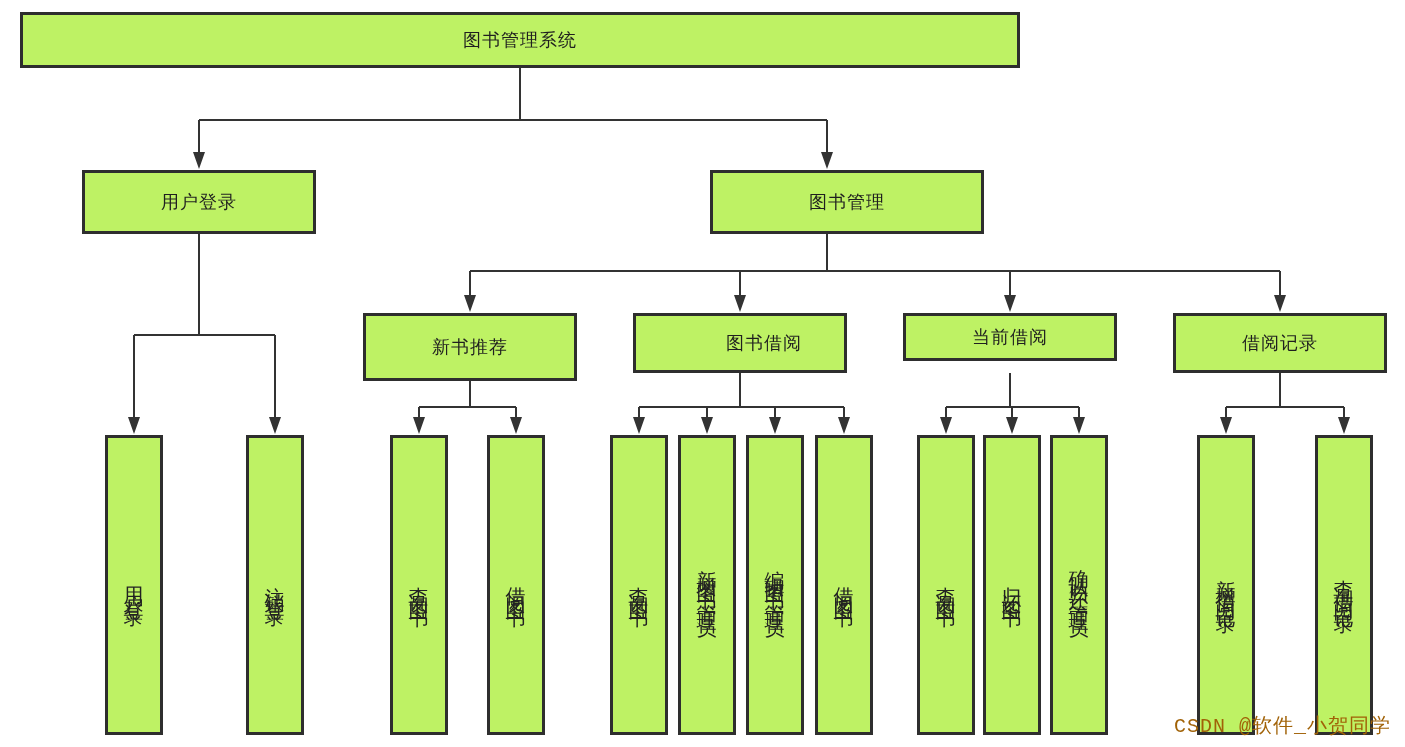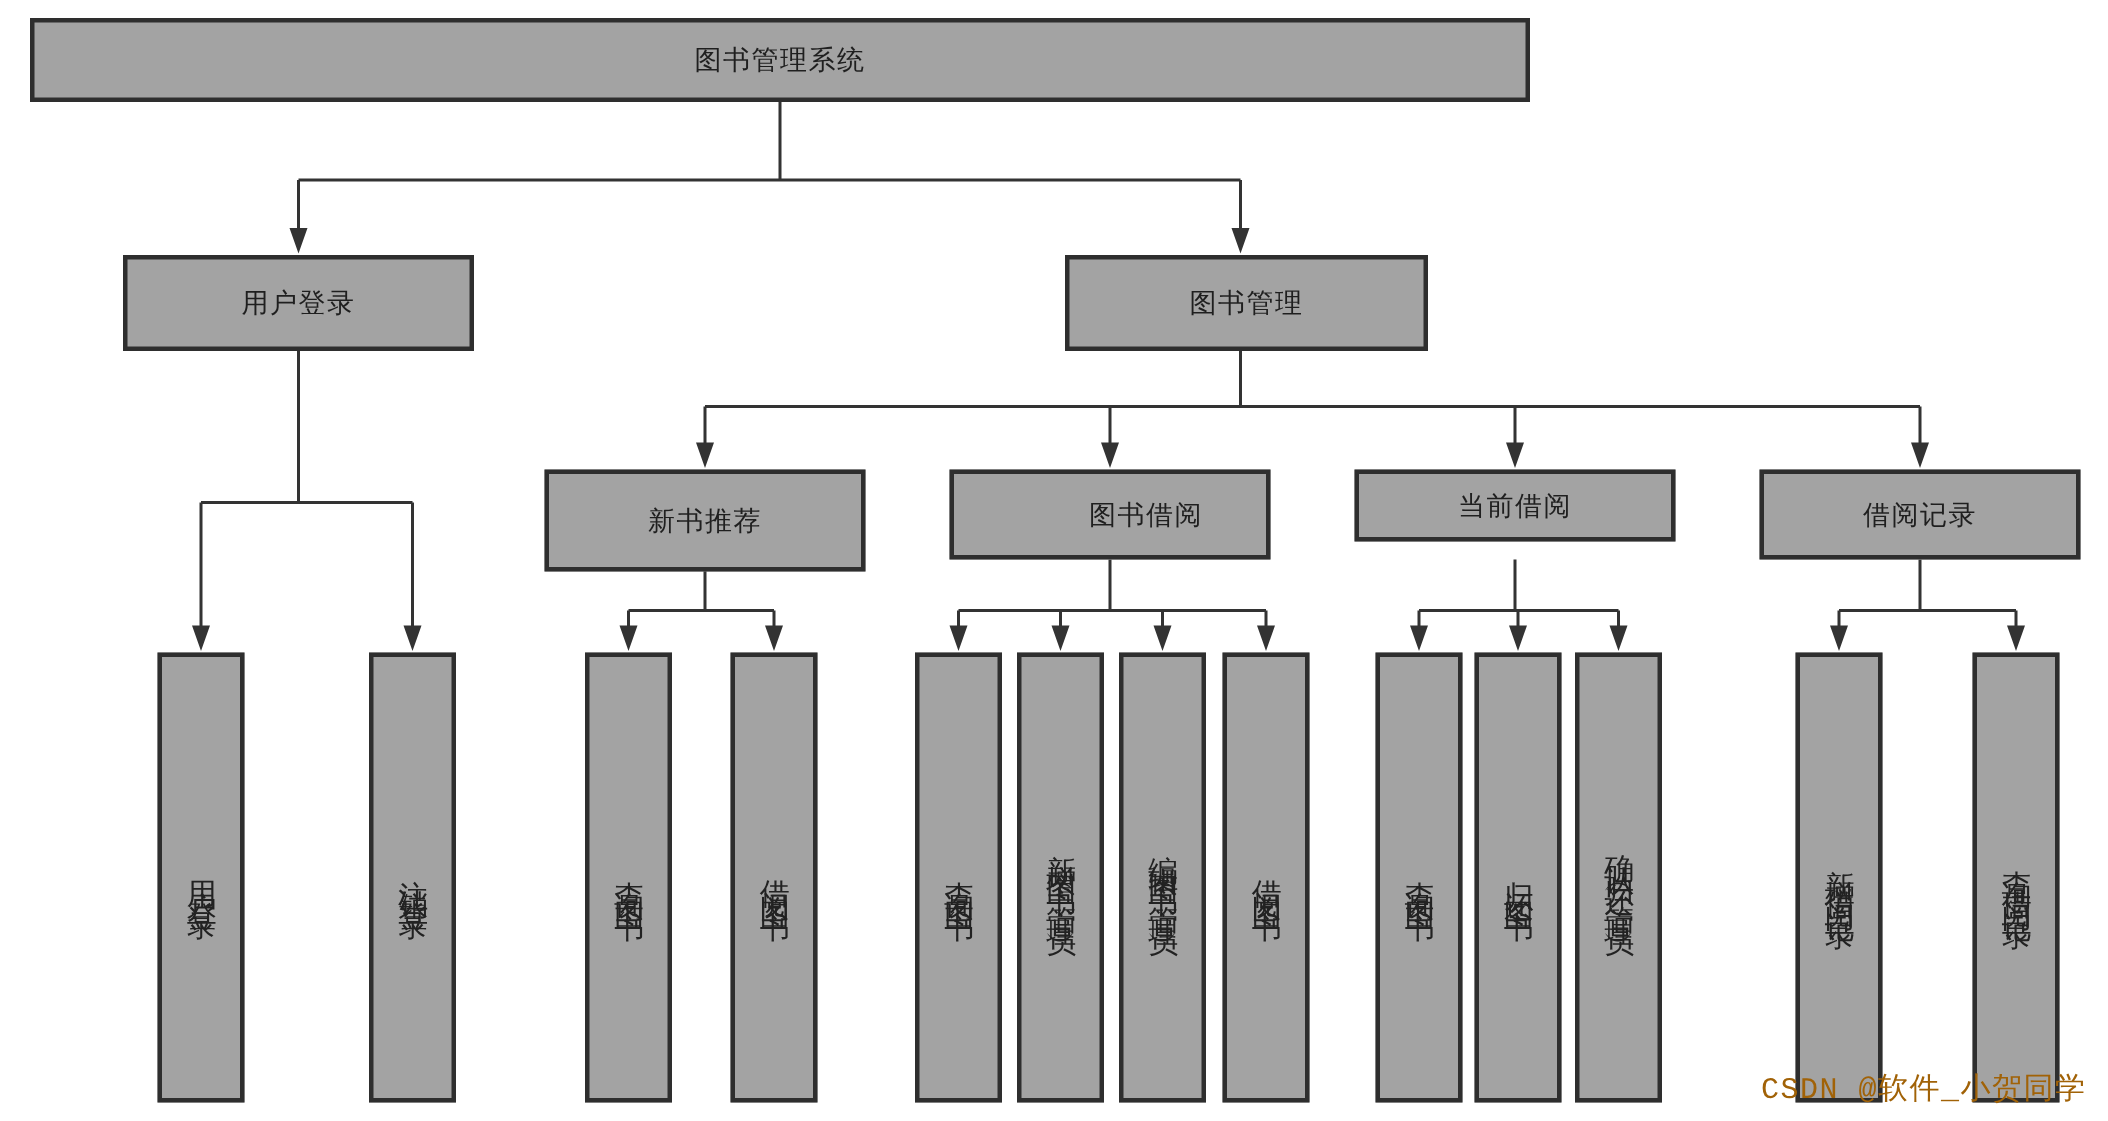--- a/index.html
+++ b/index.html
@@ -19,31 +19,31 @@
     position: absolute;
     left: 0; top: 0;
     width: 1405px;
     height: 747px;
     z-index: 0;
   }
   .node {
     position: absolute;
     box-sizing: border-box;
     border: 3px solid #2e2e2e;
-    background: #a3a3a3;
+    background: #bef264;
     display: flex;
     align-items: center;
     justify-content: center;
     color: #1f1f1f;
     z-index: 1;
   }
   .node.hbox { font-size: 18px; letter-spacing: 1px; }
   .node.root   { left: 20px;   top: 12px;  width: 1000px; height: 56px; }
   .node.l2a    { left: 82px;   top: 170px; width: 234px;  height: 64px; }
-  .node.l2b    { left: 710px;  top: 170px; width: 242px;  height: 64px; }
+  .node.l2b    { left: 710px;  top: 170px; width: 274px;  height: 64px; }
   .node.l3a    { left: 363px;  top: 313px; width: 214px;  height: 68px; }
   .node.l3b    { left: 633px;  top: 313px; width: 214px;  height: 60px; padding-left: 48px; }
   .node.l3c    { left: 903px;  top: 313px; width: 214px;  height: 48px; }
   .node.l3d    { left: 1173px; top: 313px; width: 214px;  height: 60px; }
   .node.leaf {
     top: 435px;
     width: 58px;
     height: 300px;
   }
   .node.leaf span {

